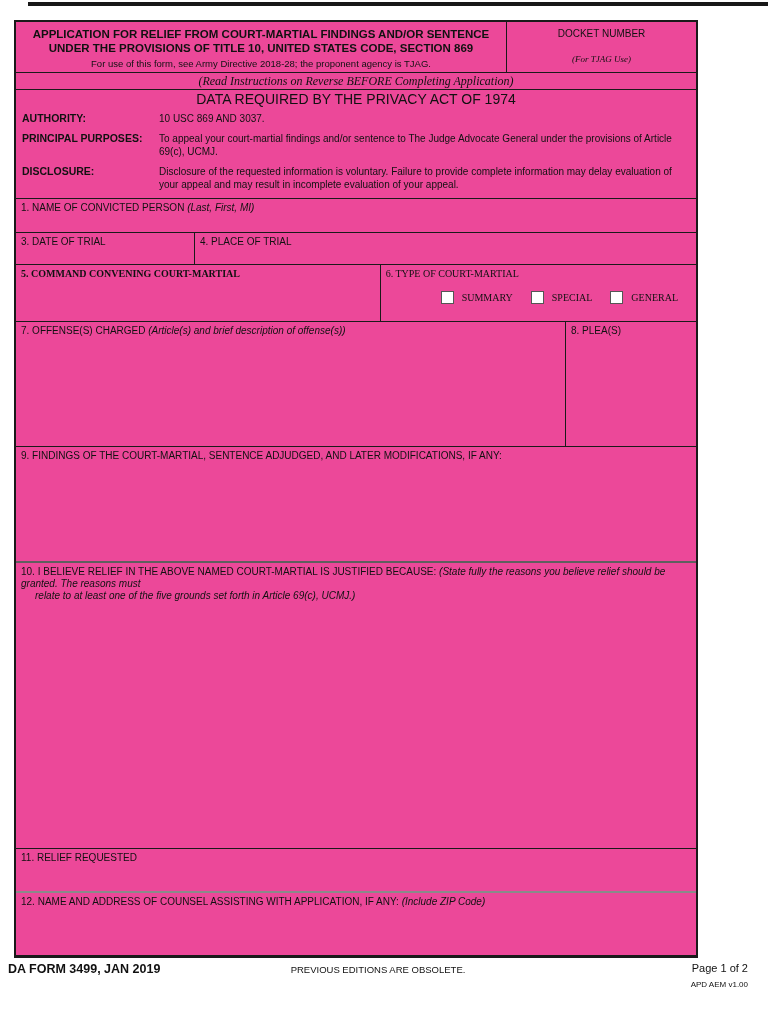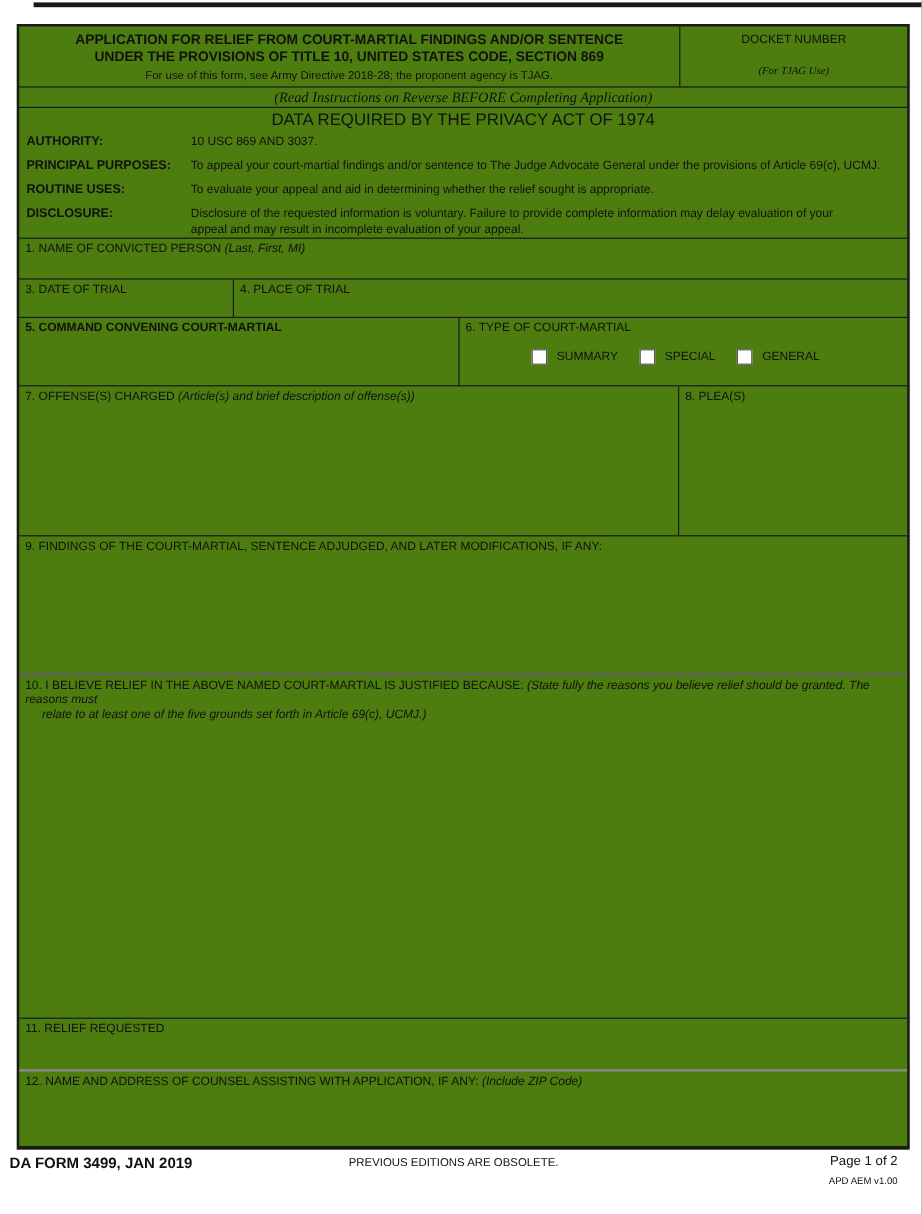--- a/index.html
+++ b/index.html
@@ -1,20 +1,20 @@
 <!DOCTYPE html>
 <html><head>
 <meta charset="utf-8">
 <style>
   * { margin:0; padding:0; box-sizing:border-box; }
   body { width:768px; height:1012px; background:#fff; color:#111;
          font-family:"Liberation Sans", sans-serif; position:relative; overflow:hidden; }
   .topline { position:absolute; top:2px; left:28px; width:740px; height:4px; background:#181818; }
 
-  .form { position:absolute; top:20px; left:14px; width:744px; background:#4d7c0f;
+  .form { position:absolute; top:20px; left:14px; width:684px; background:#ec4899;
           border:2px solid #1a1a1a; border-bottom-width:3px; }
 
   
   .r-header { display:flex; height:50px; }
   .title-cell { flex:1; text-align:center; padding-top:5px; }
   .t-line { font-weight:bold; font-size:11.5px; line-height:14px; }
   .sub { font-size:9.5px; margin-top:3px; }
   .docket-cell { width:190px; border-left:1px solid #1a1a1a; text-align:center; padding-top:6px; }
   .docket-label { font-size:10px; }
   .docket-note { font-family:"Liberation Serif", serif; font-style:italic; font-size:9px; margin-top:15px; }
@@ -32,21 +32,21 @@
   
   .flabel { font-size:10px; padding:3px 4px 0 5px; line-height:12px; }
   .hint { font-style:italic; }
   .bt { border-top:1px solid #1a1a1a; }
 
   .r-s1  { height:34px; }
   .r-234 { display:flex; height:32px; }
   .c2 { width:188px; border-right:1px solid #1a1a1a; }
   .c3 { width:179px; border-right:1px solid #1a1a1a; }
   .c4 { flex:1; }
-  .r-56 { display:flex; height:57px; }
+  .r-56 { display:flex; height:57px;font-family:Liberation Serif, serif; }
   .c5 { width:367px; border-right:1px solid #1a1a1a; }
   .c5 .flabel { font-weight:bold; }
   .c6 { flex:1; }
   .cbrow { display:flex; align-items:center; margin:11px 0 0 60px; }
   .cbitem { display:flex; align-items:center; margin-right:18px; }
   .cbox { width:13px; height:13px; border:1px solid #555; background:#fff; margin-right:8px; }
   .cblabel { font-size:10px; }
   .r-78 { display:flex; height:125px; }
   .c7 { width:550px; border-right:1px solid #1a1a1a; }
   .c8 { flex:1; }
@@ -87,24 +87,20 @@
 
   <div class="r-privacy bt">
     <div class="p-head">DATA REQUIRED BY THE PRIVACY ACT OF 1974</div>
     <div class="prow">
       <div class="plabel">AUTHORITY:</div>
       <div class="ptext">10 USC 869 AND 3037.</div>
     </div>
     <div class="prow">
       <div class="plabel">PRINCIPAL PURPOSES:</div>
       <div class="ptext">To appeal your court-martial findings and/or sentence to The Judge Advocate General under the provisions of Article 69(c), UCMJ.</div>
-    </div>
-    <div class="prow">
-      <div class="plabel">ROUTINE USES:</div>
-      <div class="ptext">To evaluate your appeal and aid in determining whether the relief sought is appropriate.</div>
     </div>
     <div class="prow">
       <div class="plabel">DISCLOSURE:</div>
       <div class="ptext" style="max-width:565px;">Disclosure of the requested information is voluntary.  Failure to provide complete information may delay evaluation of your appeal  and may result in incomplete evaluation of your appeal.</div>
     </div>
   </div>
 
   <div class="r-s1 bt">
     <div class="flabel">
       <span>1. NAME OF CONVICTED PERSON</span>

